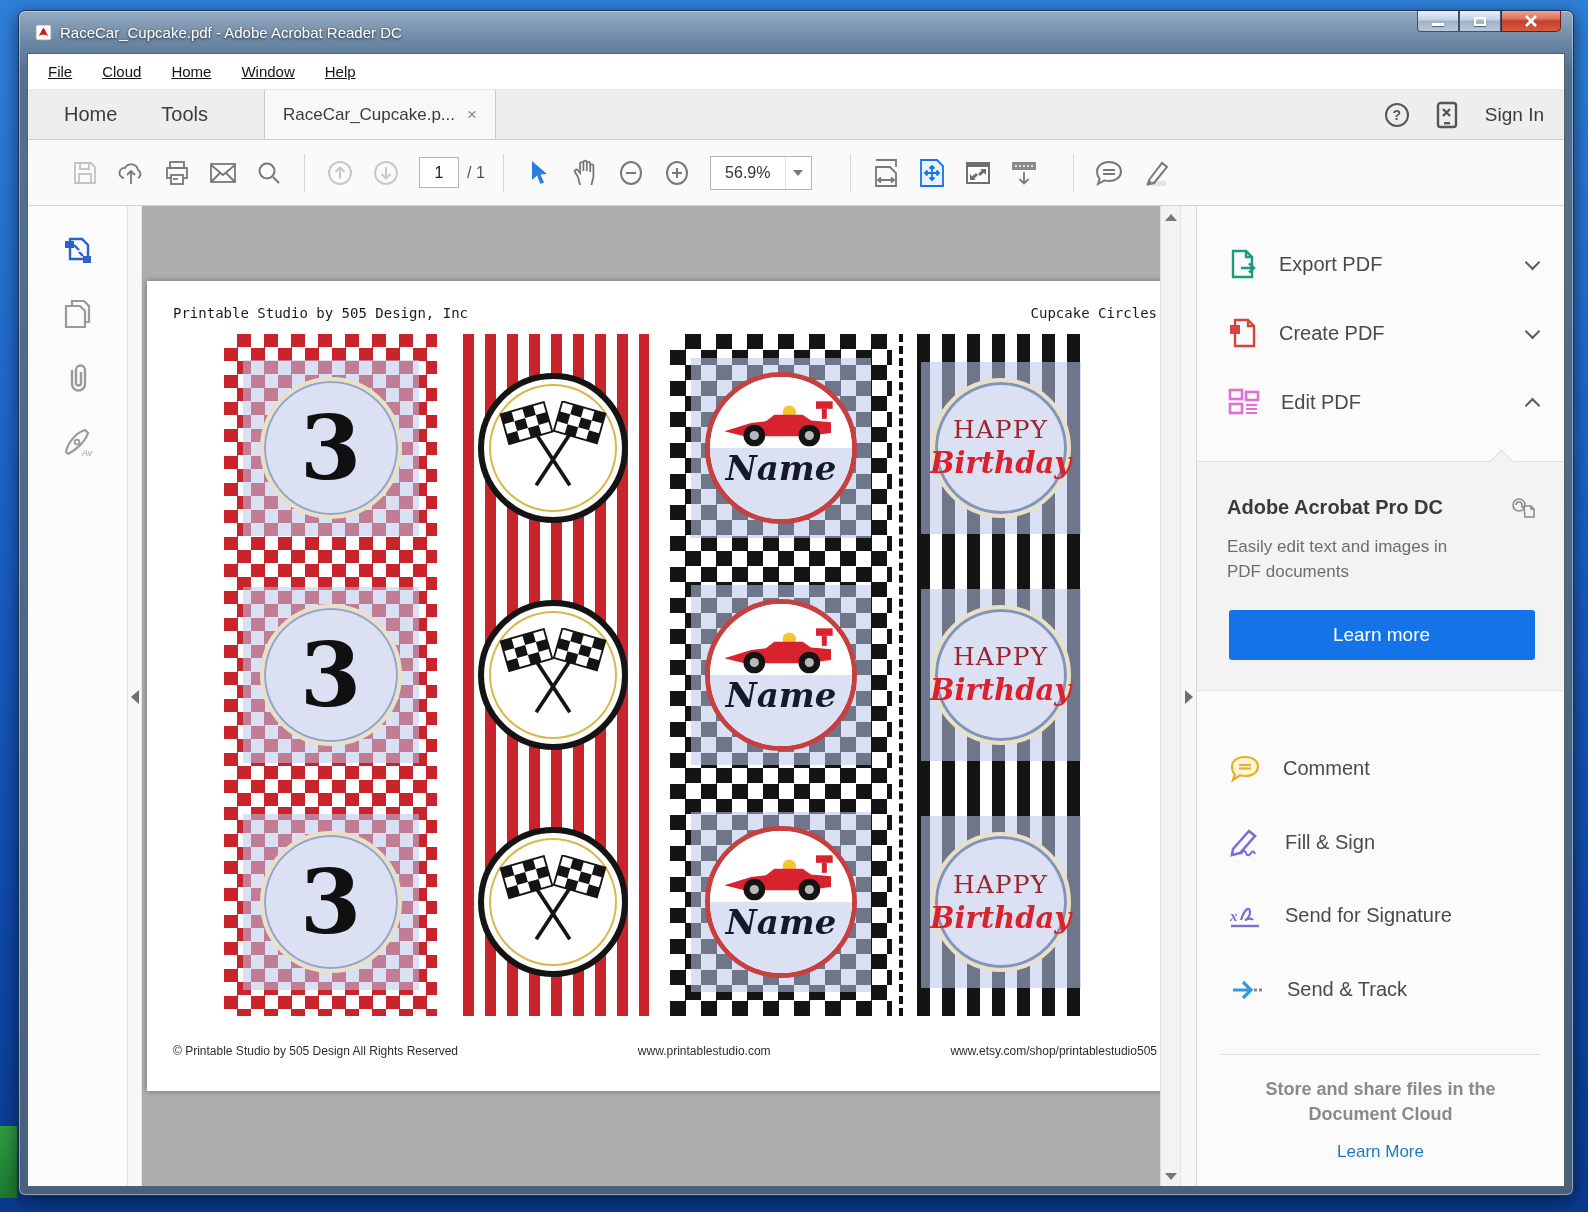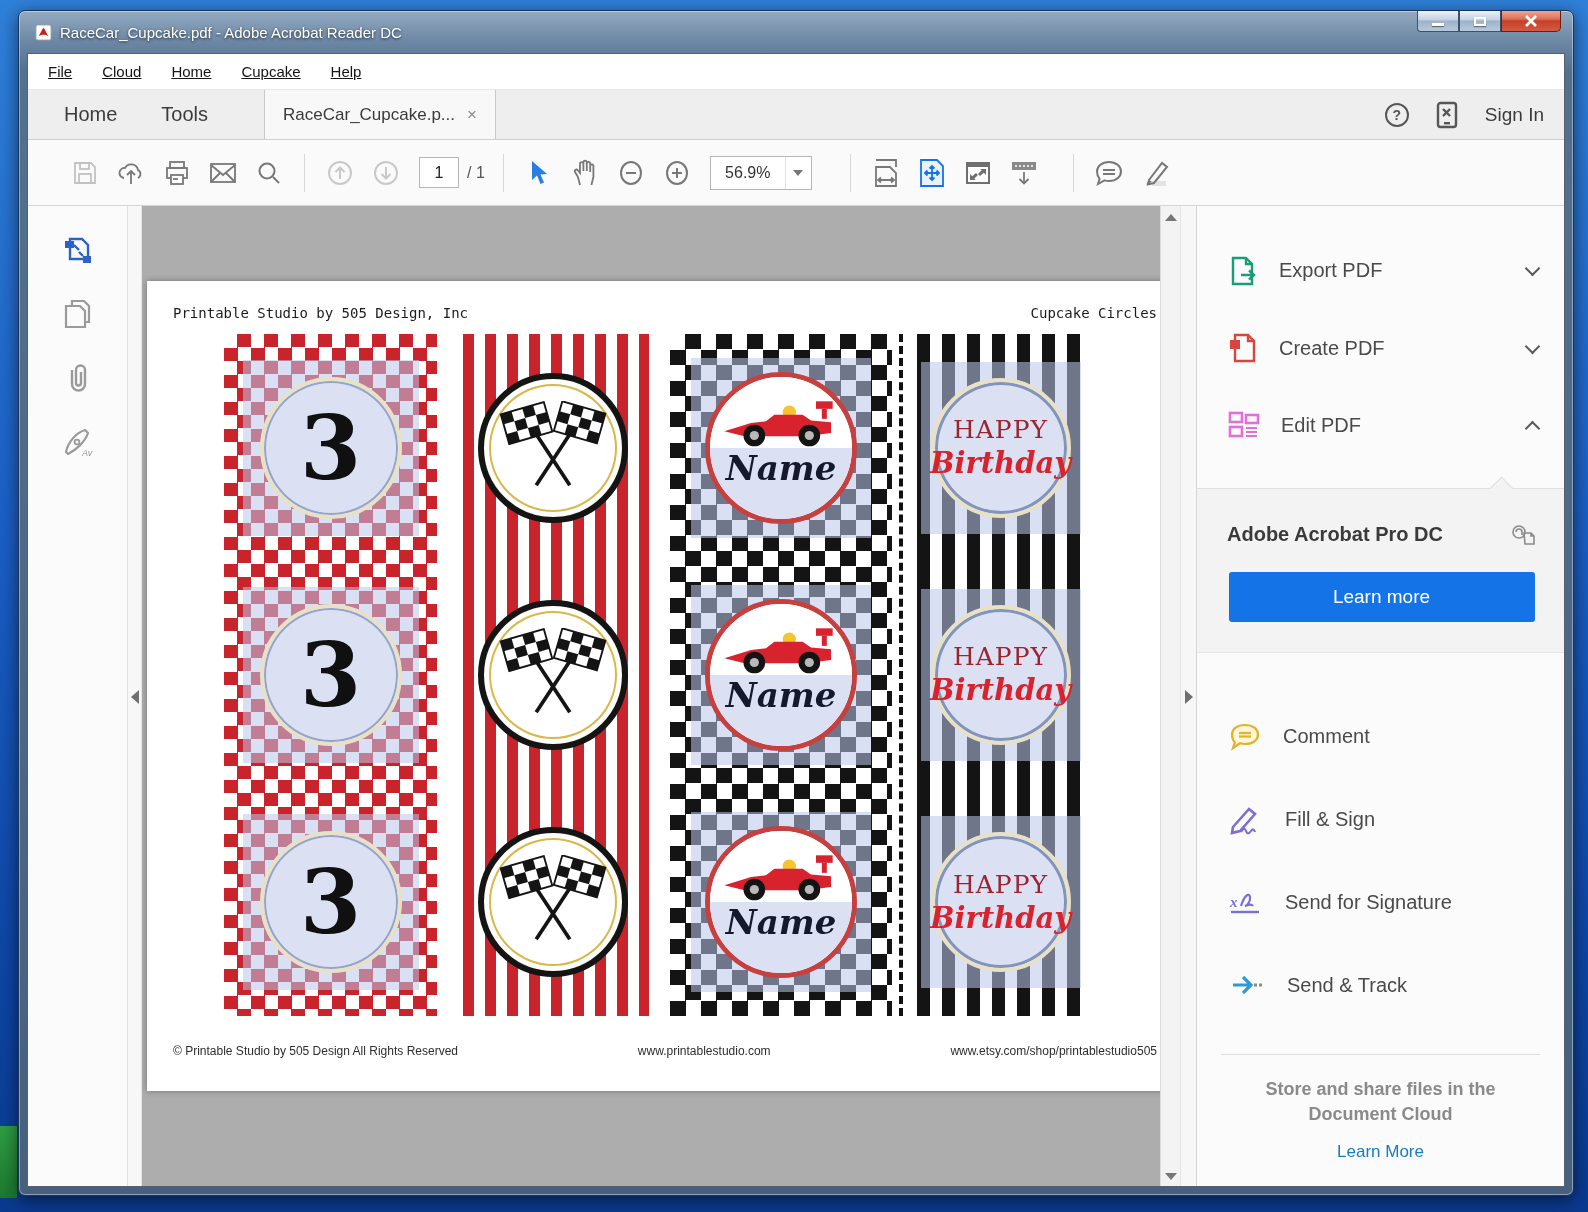--- a/index.html
+++ b/index.html
@@ -189,21 +189,21 @@
         </div>
       </div>
     </div>
 
     <div class="win-body">
 
       <div class="menubar">
         <span class="menu-item">File</span>
         <span class="menu-item">Cloud</span>
         <span class="menu-item">Home</span>
-        <span class="menu-item">Cupcake</span>
+        <span class="menu-item">Window</span>
         <span class="menu-item">Help</span>
       </div>
 
       <div class="tabbar">
         <span class="tab-plain">Home</span>
         <span class="tab-plain">Tools</span>
         <div class="tab-doc">
           <span>RaceCar_Cupcake.p...</span>
           <span class="tab-close">×</span>
         </div>
@@ -563,20 +563,24 @@
           <div class="promo">
             <div class="promo-title-row">
               <span class="promo-title">Adobe Acrobat Pro DC</span>
               <svg width="26" height="22" viewBox="0 0 26 22" fill="none" stroke="#8a8a8a" stroke-width="1.6">
                 <circle cx="9" cy="8" r="6"></circle>
                   <path d="M6 8 a3 3 0 0 1 6 0 v3"></path>
                 <path d="M14 9 h7 l3 3 v8 h-9 z"></path>
                   <path d="M21 9 v3 h3"></path>
               </svg>
             </div>
+            <div class="promo-desc">
+              <div>Easily edit text and images in</div>
+              <div>PDF documents</div>
+            </div>
             <button class="learn-btn">Learn more</button>
           </div>
 
           <div style="height:14px"></div>
 
           <div class="action-row">
             <svg class="icon" width="32" height="28" viewBox="0 0 32 28" fill="#fdf6d8" stroke="#e0b32a" stroke-width="2.2">
               <path d="M16 2 c8 0 13 4 13 9.5 c0 5.5-5 9.5-13 9.5 c-1.8 0-3.5-.2-5-.7 L4 25 l1.8-5.4 C4.3 17.8 3 15 3 11.5 C3 6 8 2 16 2 Z"></path>
               <line x1="10" y1="10" x2="22" y2="10"></line>
                 <line x1="10" y1="13.5" x2="22" y2="13.5"></line>

